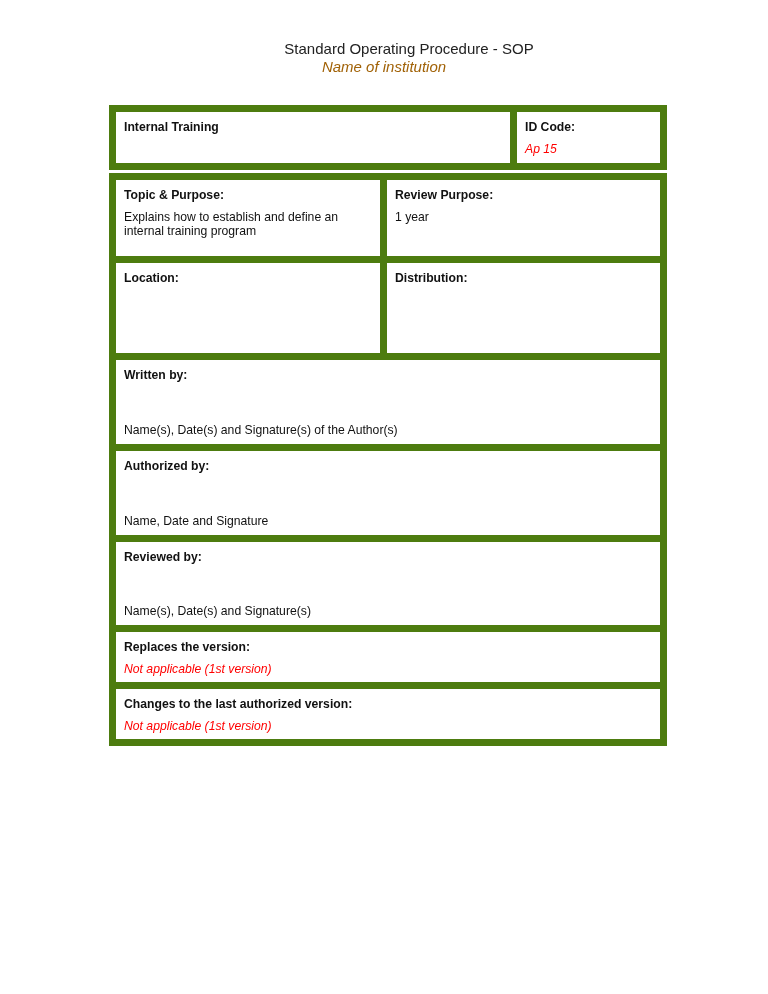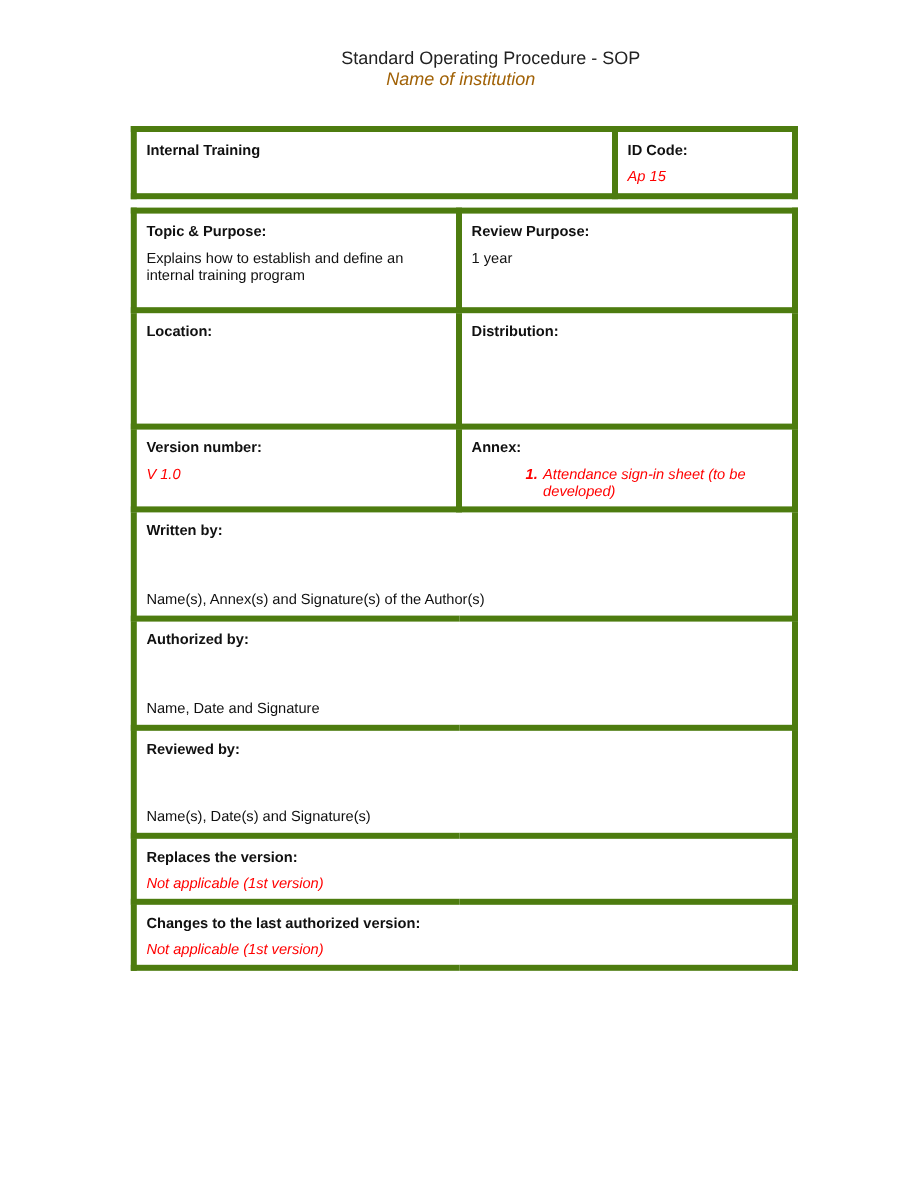--- a/index.html
+++ b/index.html
@@ -2,21 +2,21 @@
 <html><head>
 <meta charset="utf-8">
 <style>
   html, body { margin: 0; padding: 0; background: #ffffff; }
   body { width: 768px; height: 994px; position: relative; overflow: hidden;
          font-family: "Liberation Sans", sans-serif; color: #111; }
   .hdr { position: absolute; left: 0; width: 768px; text-align: center; }
   .title { top: 40px; font-size: 15px; color: #222; padding-left: 25px; }
   .inst { top: 58px; font-size: 15px; color: #a16207; font-style: italic; }
   table { position: absolute; border-collapse: collapse; left: 109px; width: 551px; table-layout: fixed; }
-  td { border: 5px solid #4d7c0f; vertical-align: top; padding: 8px 8px 6px 8px; font-size: 12.2px; line-height: 14px; }
+  td { border: 7px solid #4d7c0f; vertical-align: top; padding: 8px 8px 6px 8px; font-size: 12.2px; line-height: 14px; }
   .lbl { font-weight: bold; display: block; margin-bottom: 8px; }
   .val { display: block; }
   .red { color: #ff0000; font-style: italic; }
   .redb { color: #ff0000; font-style: italic; font-weight: normal; }
   #t1 { top: 105px; }
   #t1 td { height: 37px; }
   #t2 { top: 173px; }
   .annex { display: flex; padding-left: 45px; }
   .annex .num { width: 17px; font-weight: bold; font-style: italic; color: #ff0000; }
   .sig { position: relative; }
@@ -65,37 +65,24 @@
   <tr style="height:97px">
     <td>
       <span class="lbl">Location:</span>
       <span class="val"></span>
     </td>
     <td>
       <span class="lbl">Distribution:</span>
       <span class="val"></span>
     </td>
   </tr>
-  <tr style="height:63px">
-    <td>
-      <span class="lbl">Version number:</span>
-      <span class="val red">V 1.0</span>
-    </td>
-    <td>
-      <span class="lbl">Annex:</span>
-      <div class="annex">
-        <span class="num">1.</span>
-        <span class="red">Attendance sign-in sheet (to be developed)</span>
-      </div>
-    </td>
-  </tr>
   <tr style="height:91px">
     <td colspan="2" class="sig">
       <span class="lbl">Written by:</span>
-      <span class="val">Name(s), Annex(s) and Signature(s) of the Author(s)</span>
+      <span class="val">Name(s), Date(s) and Signature(s) of the Author(s)</span>
     </td>
   </tr>
   <tr style="height:91px">
     <td colspan="2" class="sig">
       <span class="lbl">Authorized by:</span>
       <span class="val">Name, Date and Signature</span>
     </td>
   </tr>
   <tr style="height:90px">
     <td colspan="2" class="sig">

